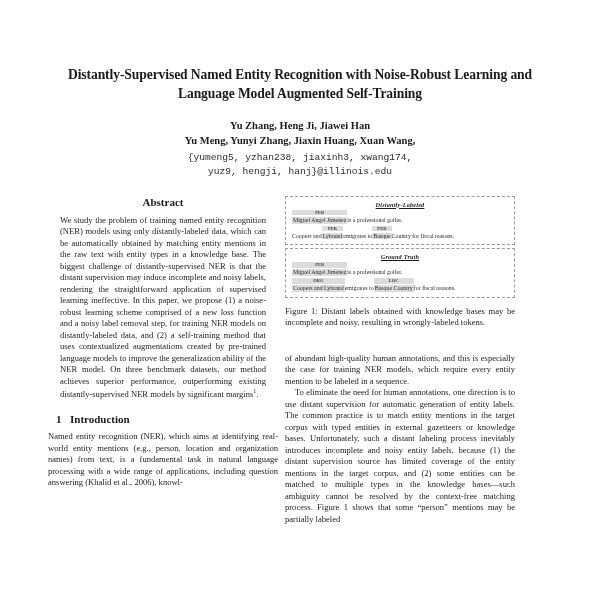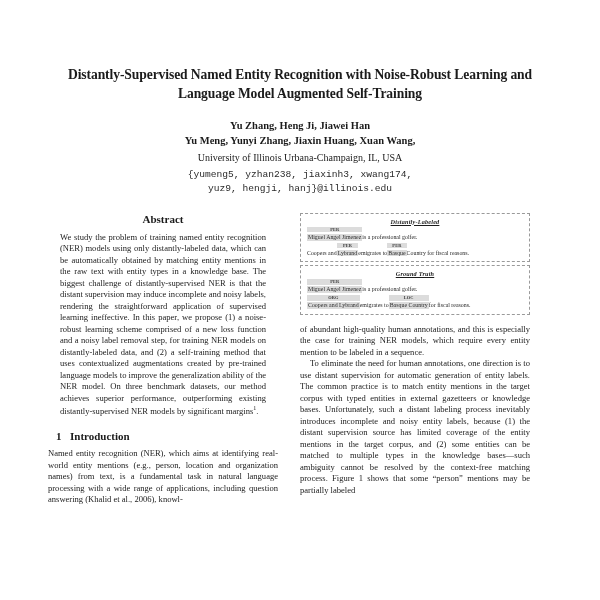--- a/index.html
+++ b/index.html
@@ -53,21 +53,21 @@
     line-height: 1.5;
     color: #2a2a2a;
     text-align: center;
   }
 
   
   .columns {
     position: relative;
     margin-top: 16px;
     display: flex;
-    gap: 22px;
+    gap: 7px;
   }
   .col {
     width: 230px;
     flex: 0 0 230px;
   }
 
   .abstract-head {
     text-align: center;
     font-size: 11px;
     font-weight: bold;
@@ -173,21 +173,20 @@
 <body>
 
 <div class="page">
 
   <div class="title-block">
     <h1 class="paper-title">Distantly-Supervised Named Entity Recognition with Noise-Robust Learning and Language Model Augmented Self-Training</h1>
     <div class="authors">
       <div>Yu Zhang, Heng Ji, Jiawei Han</div>
       <div>Yu Meng, Yunyi Zhang, Jiaxin Huang, Xuan Wang,</div>
     </div>
-    <div class="affiliation">University of Illinois Urbana-Champaign, IL, USA</div>
     <div class="emails">
       <div>{yumeng5, yzhan238, jiaxinh3, xwang174,</div>
       <div>yuz9, hengji, hanj}@illinois.edu</div>
     </div>
   </div>
 
   <div class="columns">
 
     <div class="col">
       <div class="abstract-head">Abstract</div>
@@ -203,20 +202,21 @@
         <div class="fig-panel">
           <div class="fig-panel-title">Distantly-Labeled</div>
           <div class="fig-line" id="p0l0"><span class="ent"><span class="tag">PER</span>Miguel Angel Jimenez</span><span class="tok"> is a professional golfer.</span></div>
           <div class="fig-line" id="p0l1"><span class="tok">Coopers and </span><span class="ent"><span class="tag">PER</span>Lybrand</span><span class="tok"> emigrates to </span><span class="ent"><span class="tag">PER</span>Basque</span><span class="tok"> Country for fiscal reasons.</span></div>
         </div>
         <div class="fig-panel">
           <div class="fig-panel-title">Ground Truth</div>
           <div class="fig-line" id="p1l0"><span class="ent"><span class="tag">PER</span>Miguel Angel Jimenez</span><span class="tok"> is a professional golfer.</span></div>
           <div class="fig-line" id="p1l1"><span class="ent"><span class="tag">ORG</span>Coopers and Lybrand</span><span class="tok"> emigrates to </span><span class="ent"><span class="tag">LOC</span>Basque Country</span><span class="tok"> for fiscal reasons.</span></div>
         </div>
+        <div class="fig-caption">Figure 1: Distant labels obtained with knowledge bases may be incomplete and noisy, resulting in wrongly-labeled tokens.</div>
       </div>
 
-      <p class="body-text" style="margin-top:9px">of abundant high-quality human annotations, and this is especially the case for training NER models, which require every entity mention to be labeled in a sequence.</p>
+      <p class="body-text" style="margin-top:24px">of abundant high-quality human annotations, and this is especially the case for training NER models, which require every entity mention to be labeled in a sequence.</p>
       <p class="body-text indent">To eliminate the need for human annotations, one direction is to use distant supervision for automatic generation of entity labels. The common practice is to match entity mentions in the target corpus with typed entities in external gazetteers or knowledge bases. Unfortunately, such a distant labeling process inevitably introduces incomplete and noisy entity labels, because (1) the distant supervision source has limited coverage of the entity mentions in the target corpus, and (2) some entities can be matched to multiple types in the knowledge bases—such ambiguity cannot be resolved by the context-free matching process. Figure 1 shows that some “person” mentions may be partially labeled</p>
     </div>
 
   </div>
 </div>
 
 </body></html>

